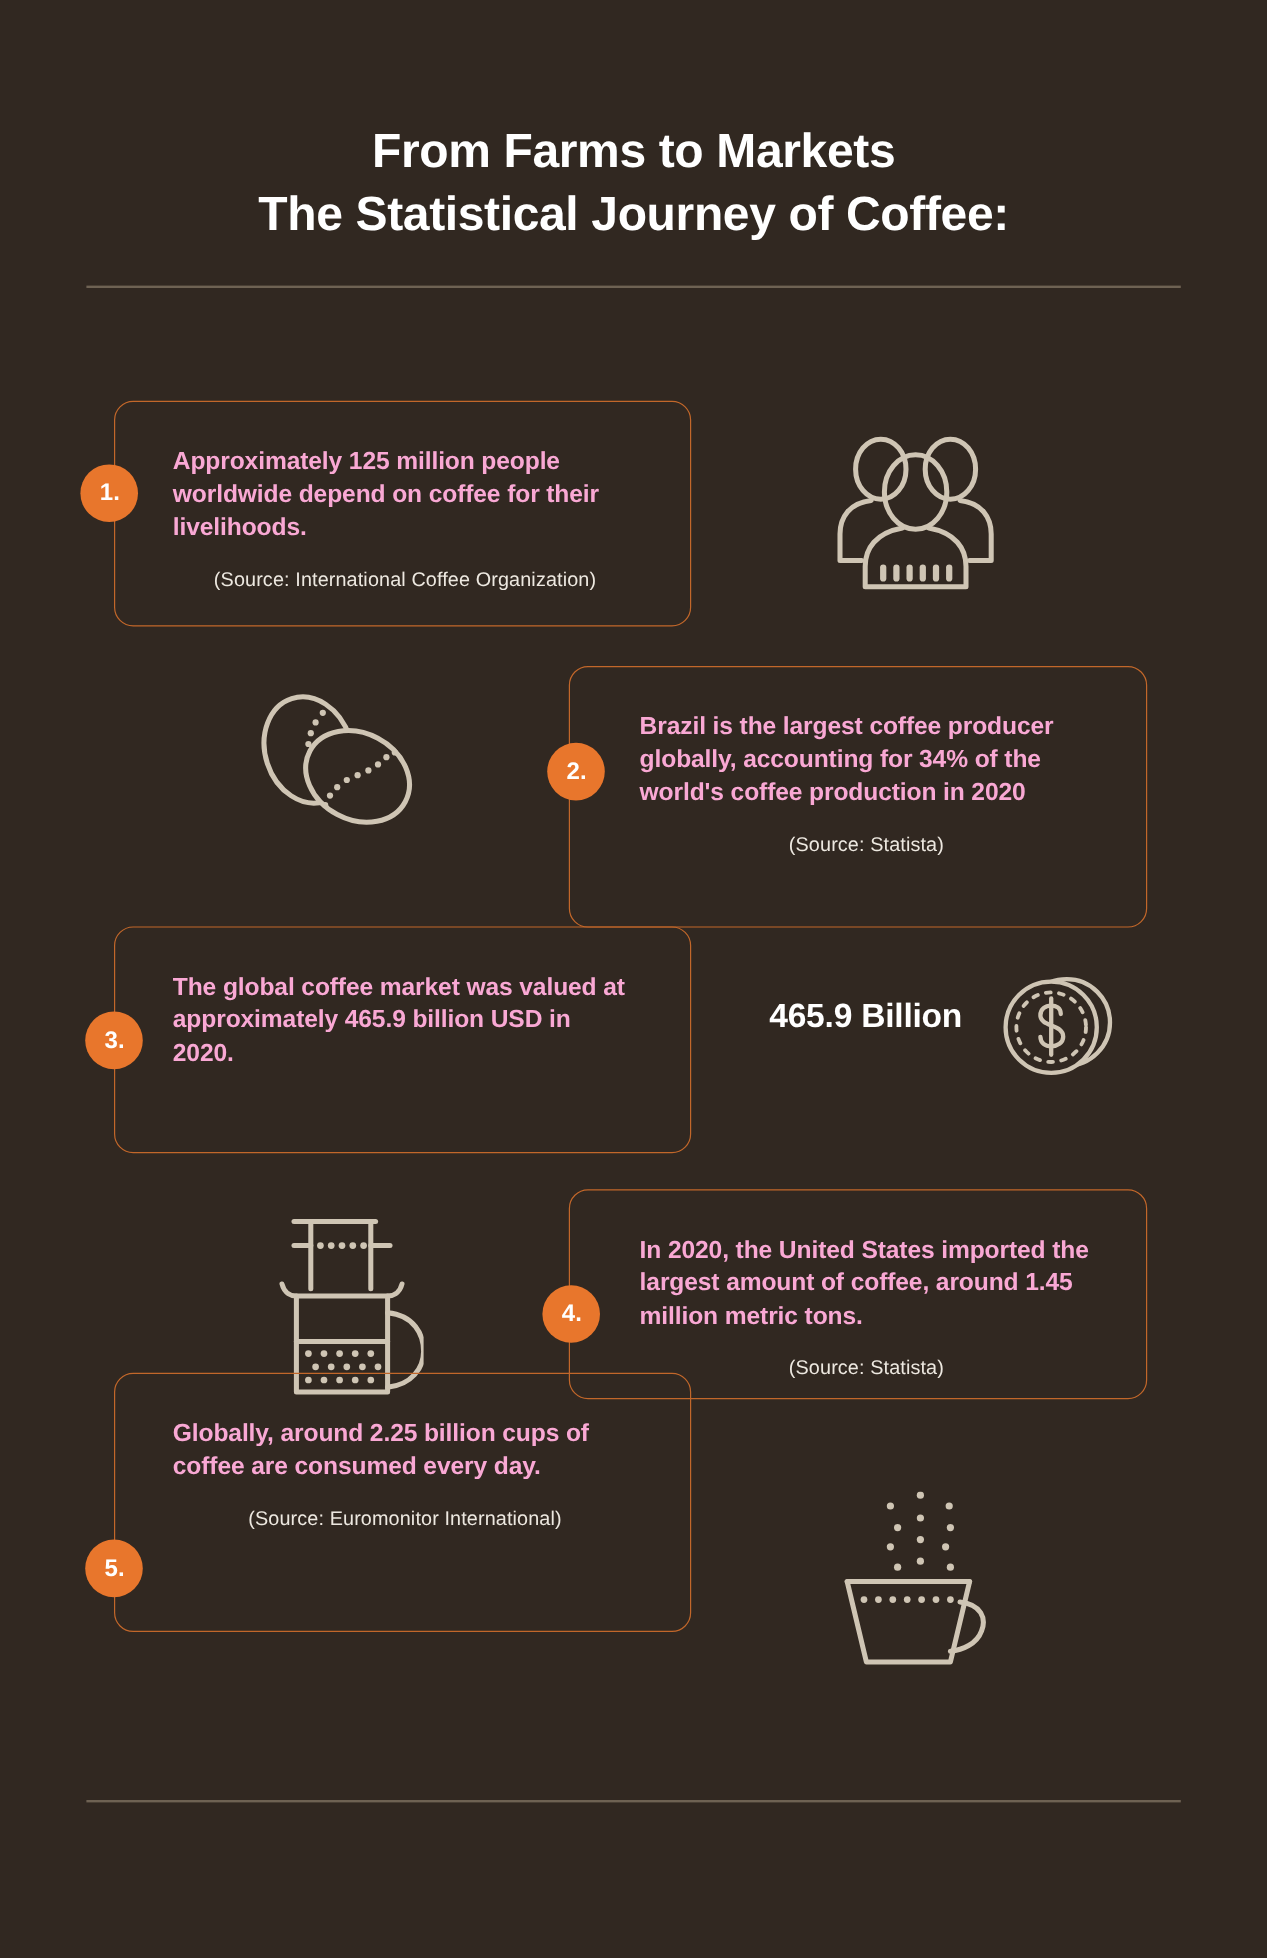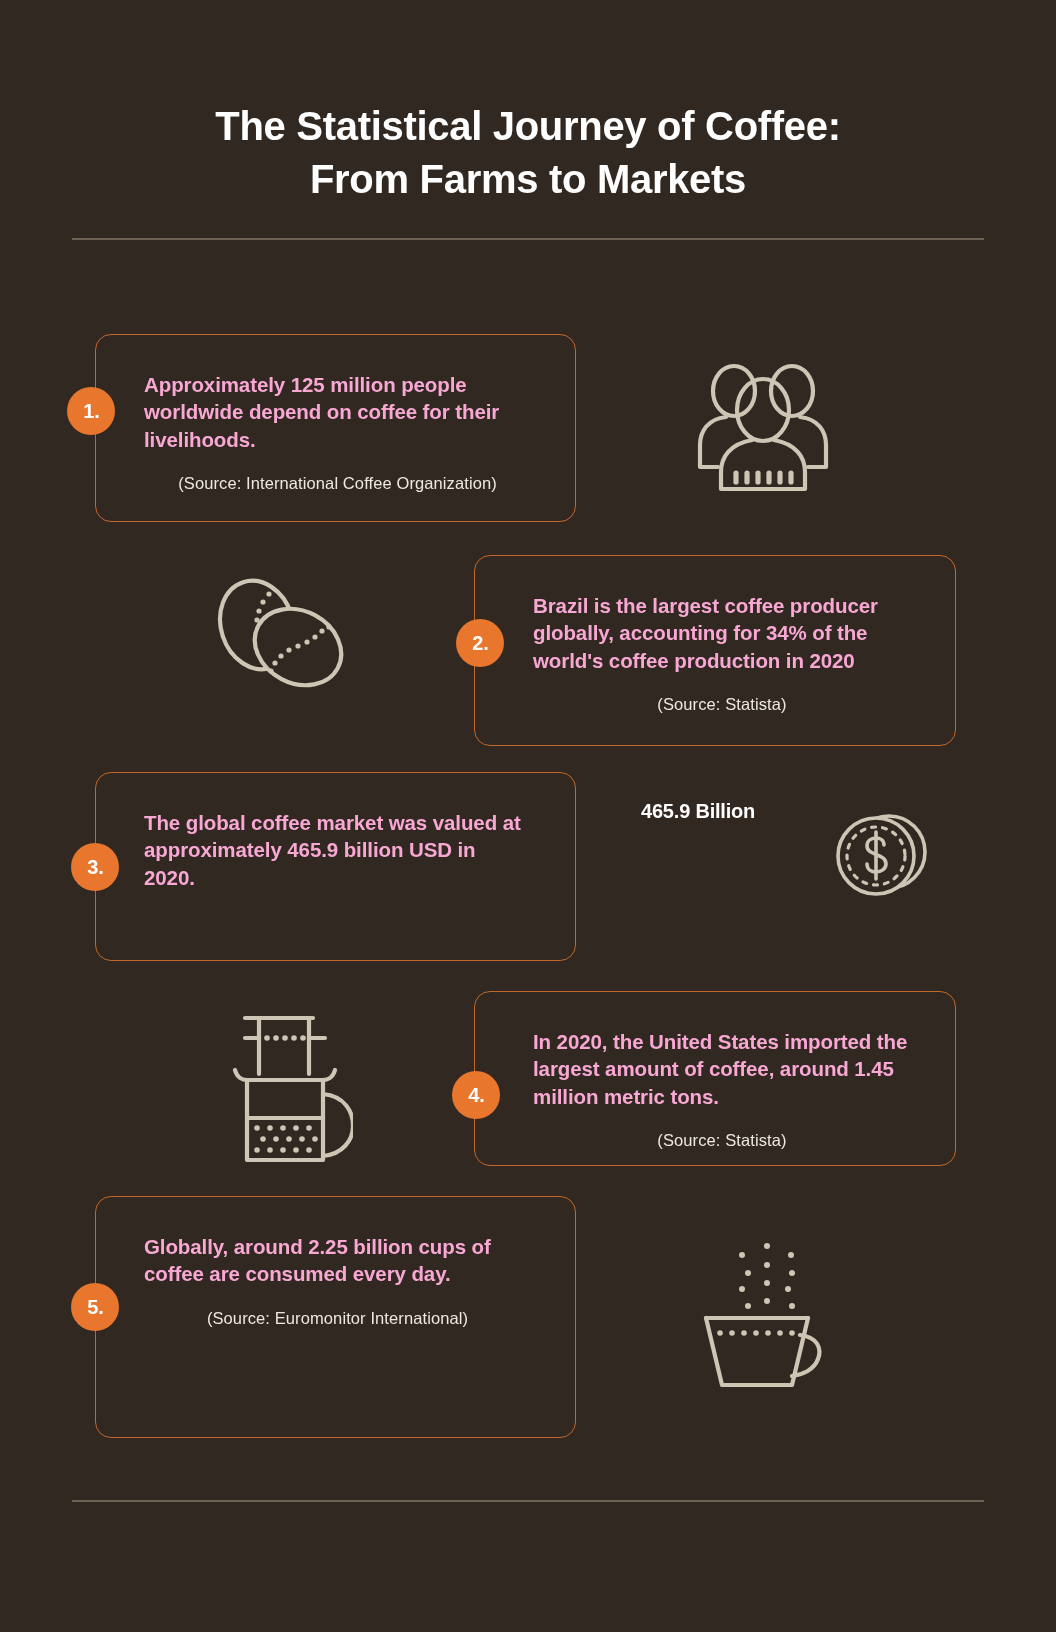--- a/index.html
+++ b/index.html
@@ -52,24 +52,24 @@
     border-radius: 16px;
     box-sizing: border-box;
   }
   .card-inner {
     padding: 36px 44px 30px 48px;
   }
   .card.left  { left: 95px;  width: 481px; }
   .card.right { left: 474px; width: 482px; }
 
   .card1 { top: 334px;  height: 188px; }
-  .card2 { top: 555px;  height: 191px; }
+  .card2 { top: 555px;  height: 218px; }
   .card3 { top: 772px;  height: 189px; }
   .card4 { top: 991px;  height: 175px; }
-  .card5 { top: 1196px; height: 242px; }
+  .card5 { top: 1144px; height: 216px; }
 
   .card.right .card-inner { padding-left: 58px; }
 
   .headline {
     color: #f9a8d4;
     font-size: 20.5px;
     font-weight: bold;
     line-height: 1.34;
     letter-spacing: -0.1px;
     margin: 0;
@@ -115,35 +115,35 @@
   .icon-people  { left: 688px; top: 355px; }
   .icon-beans   { left: 205px; top: 572px; }
   .icon-coin    { left: 832px; top: 810px; }
   .icon-press   { left: 213px; top: 1008px; }
   .icon-cup     { left: 692px; top: 1243px; }
 
   
   .value-text {
     position: absolute;
     left: 641px;
-    top: 800px;
+    top: 831px;
     color: #FFFFFF;
-    font-size: 20px;
+    font-size: 28px;
     font-weight: bold;
     letter-spacing: -0.2px;
   }
 </style>
 </head>
 <body>
 
 <div class="page">
 
   <div class="title">
+    <span class="title-line">From Farms to Markets</span>
     <span class="title-line">The Statistical Journey of Coffee:</span>
-    <span class="title-line">From Farms to Markets</span>
   </div>
 
   <div class="divider top"></div>
   <div class="divider bottom"></div>
 
   <div class="card left card1">
     <div class="card-inner">
       <p class="headline">Approximately 125 million people worldwide depend on coffee for their livelihoods.</p>
       <p class="source">(Source: International Coffee Organization)</p>
     </div>

